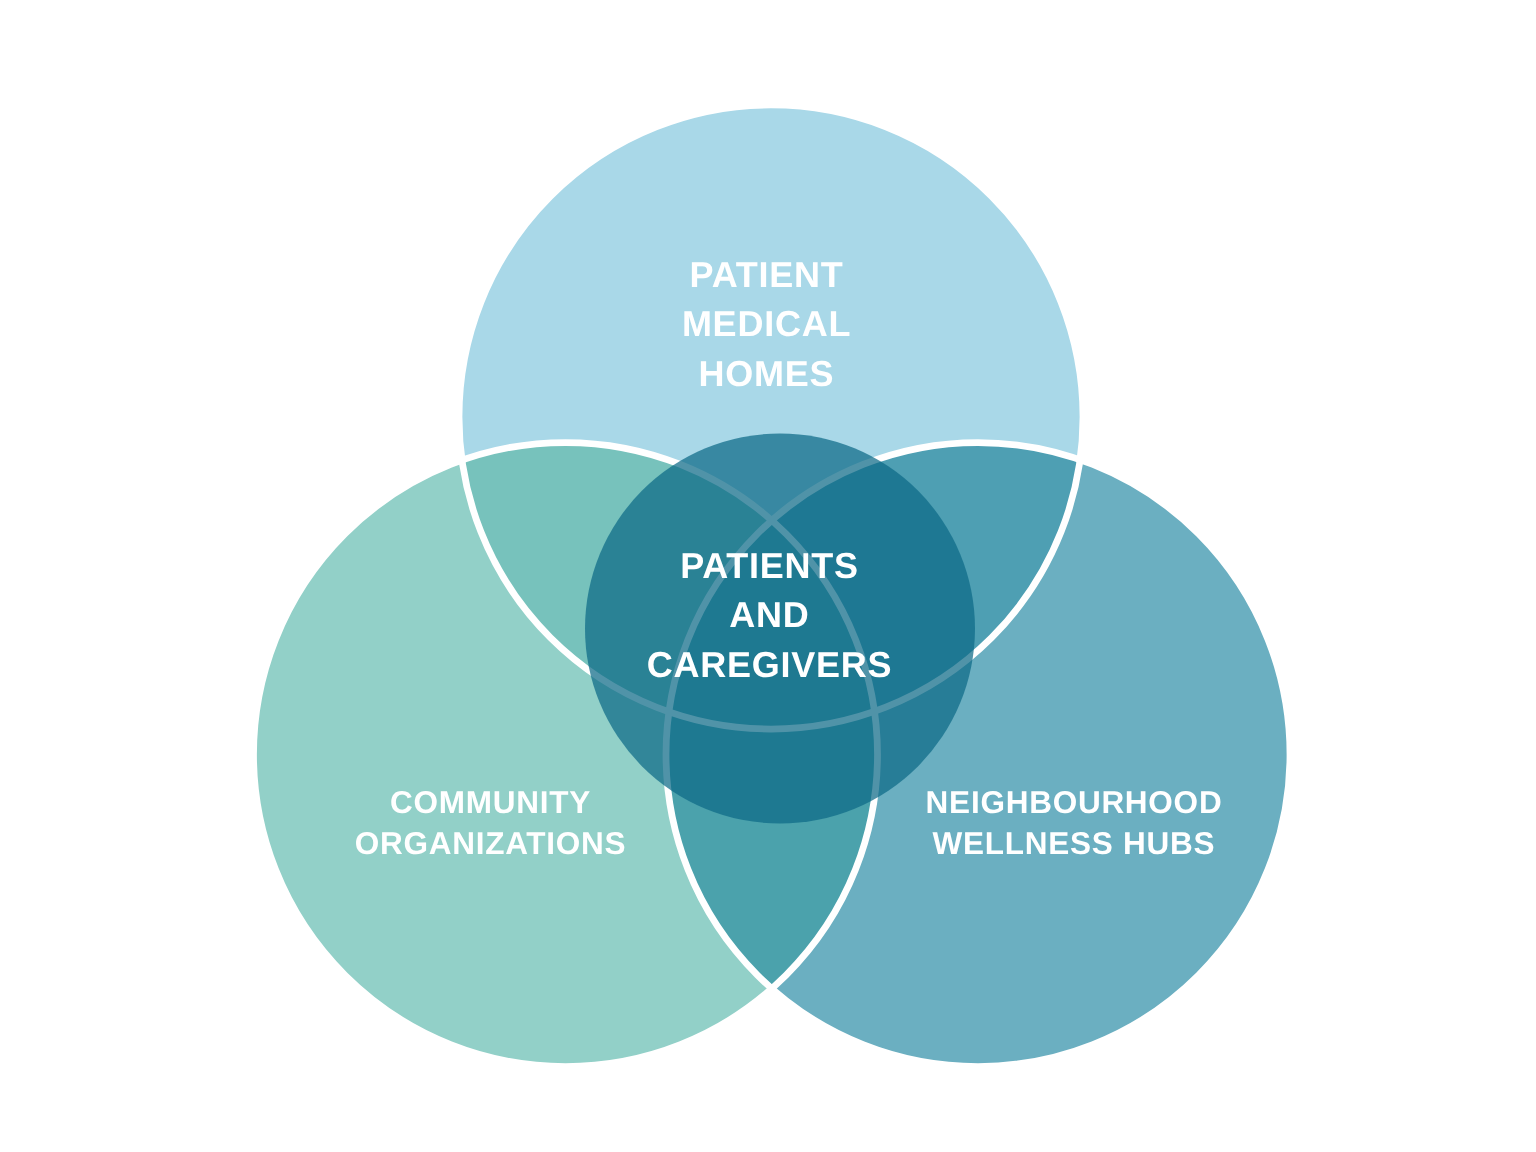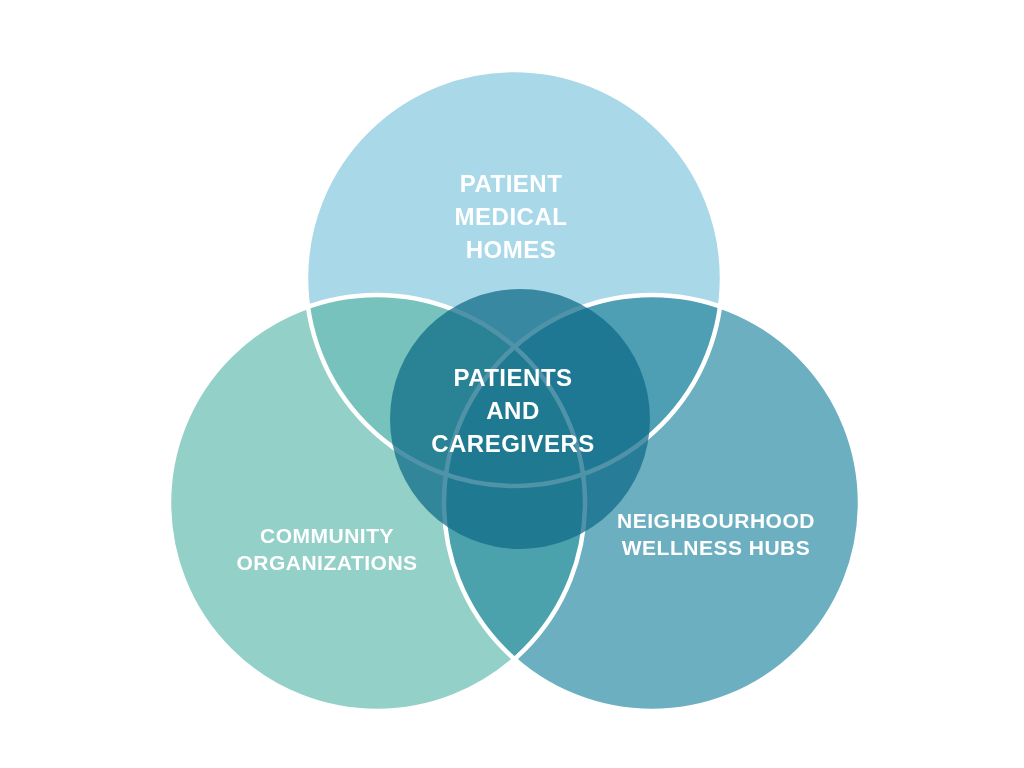--- a/index.html
+++ b/index.html
@@ -35,21 +35,21 @@
     line-height: 33px;
   }
   .venn-label.small {
     font-size: 21px;
     line-height: 27px;
     margin-top: 47px;
   }
   .label-top    { left: 511px; top: 167px; }
   .label-center { left: 513px; top: 361px; }
   .label-left   { left: 327px; top: 475px; }
-  .label-right  { left: 716px; top: 460px; }
+  .label-right  { left: 716px; top: 475px; }
 </style>
 </head>
 <body>
 
 <div class="canvas">
 
   <svg class="venn-svg" width="1024" height="768" viewBox="0 0 1024 768">
     <defs>
       <clipPath id="clip-top">
           <circle cx="514" cy="278" r="208"></circle>

